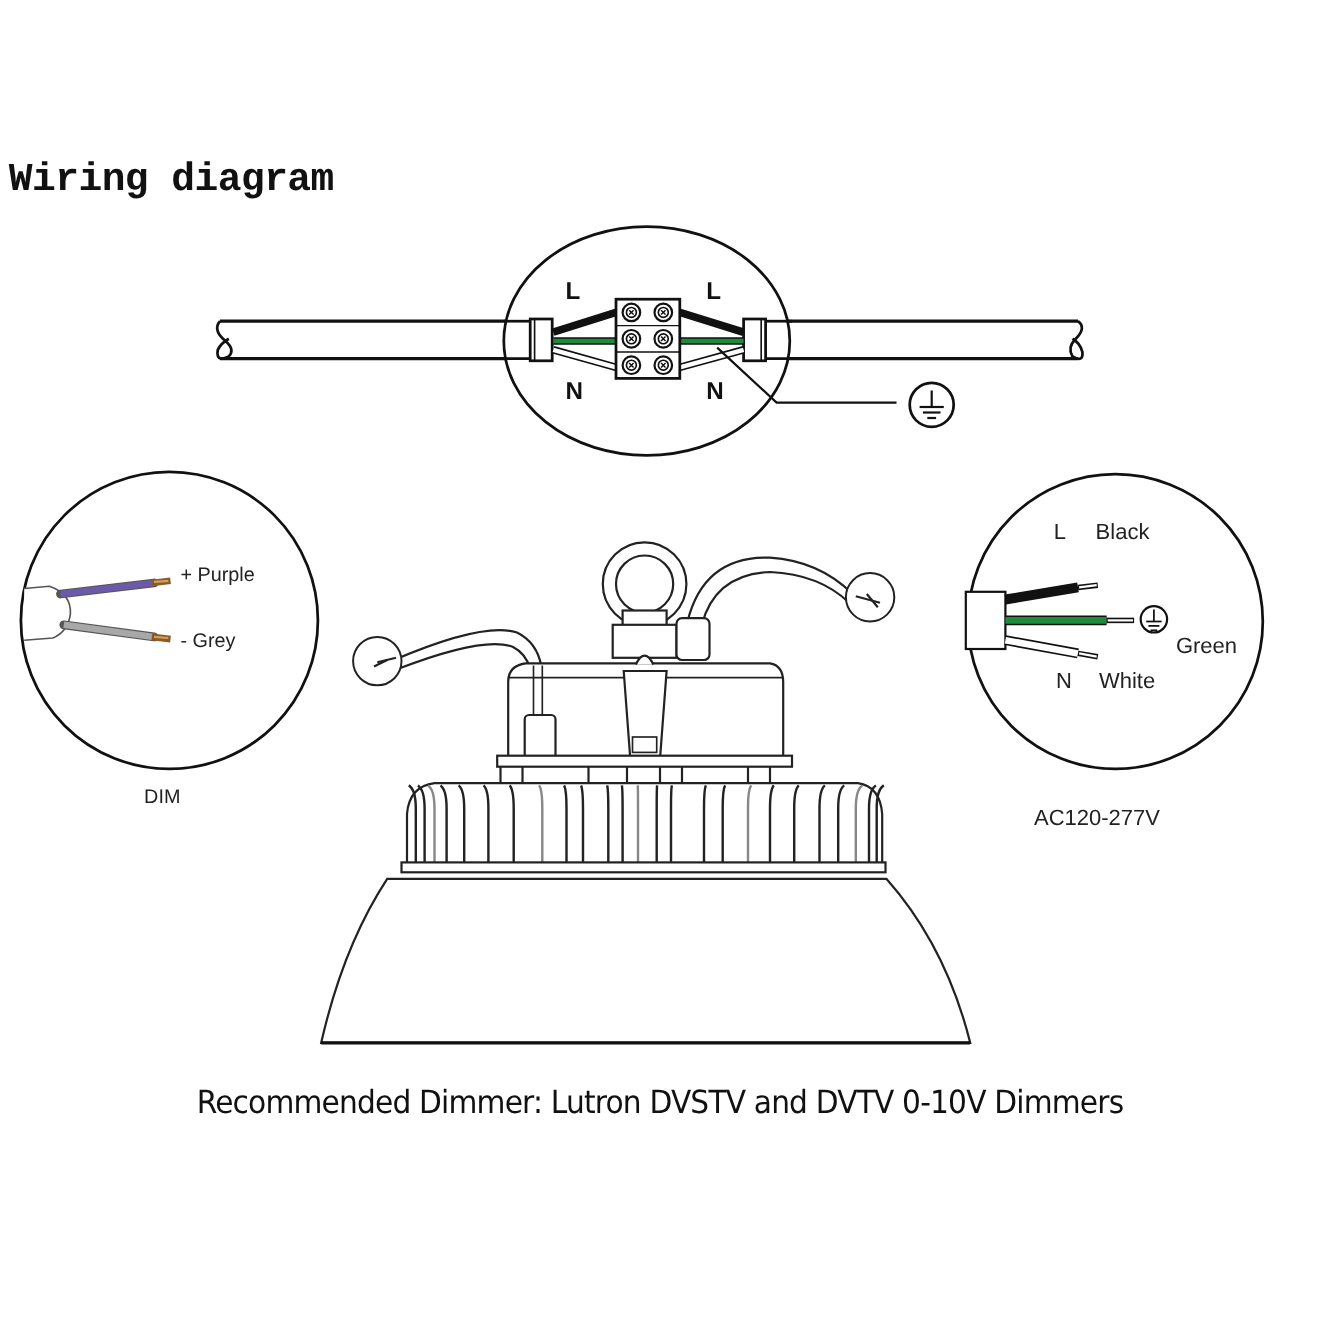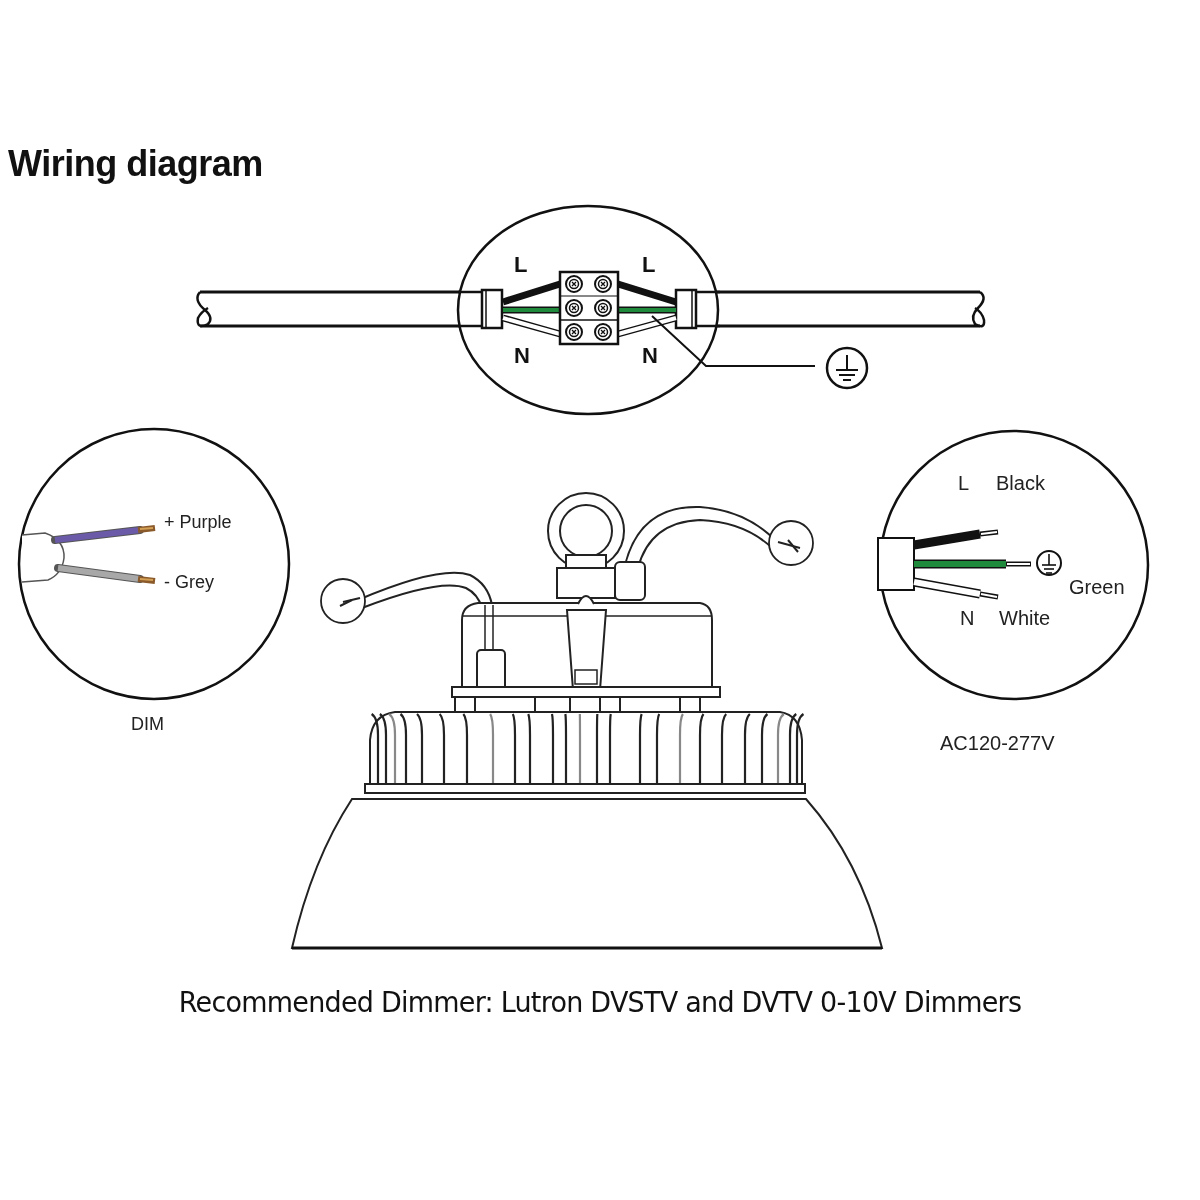--- a/index.html
+++ b/index.html
@@ -1,17 +1,17 @@
 <!DOCTYPE html>
 <html><head>
 <meta charset="utf-8">
 <style>
   html, body { margin: 0; padding: 0; background: #ffffff; }
   body { width: 1200px; height: 1200px; position: relative; overflow: hidden; font-family: "Liberation Sans", sans-serif; color: #111; }
-  .title { position: absolute; left: 8px; top: 143px; font-size: 36px; font-weight: bold; letter-spacing: -0.5px; font-family: Liberation Sans, sans-serif; }
+  .title { position: absolute; left: 8px; top: 143px; font-size: 36px; font-weight: bold; letter-spacing: -0.5px; font-family: Liberation Mono, monospace; }
   svg.main { position: absolute; left: 0; top: 0; }
   .lbl-bold { font-family: "Liberation Sans", sans-serif; font-weight: bold; font-size: 22px; fill: #111; }
   .lbl { font-family: "Liberation Sans", sans-serif; font-size: 20px; fill: #222; }
   .lbl-sm { font-family: "Liberation Sans", sans-serif; font-size: 18px; fill: #222; }
   .caption { position: absolute; left: 0; width: 1200px; top: 985px; text-align: center; font-size: 29px; font-family: "DejaVu Sans", sans-serif; letter-spacing: -0.8px; transform: scaleX(0.93); transform-origin: center; color: #111; }
 </style>
 </head>
 <body>
 
 <div class="title">Wiring diagram</div>

